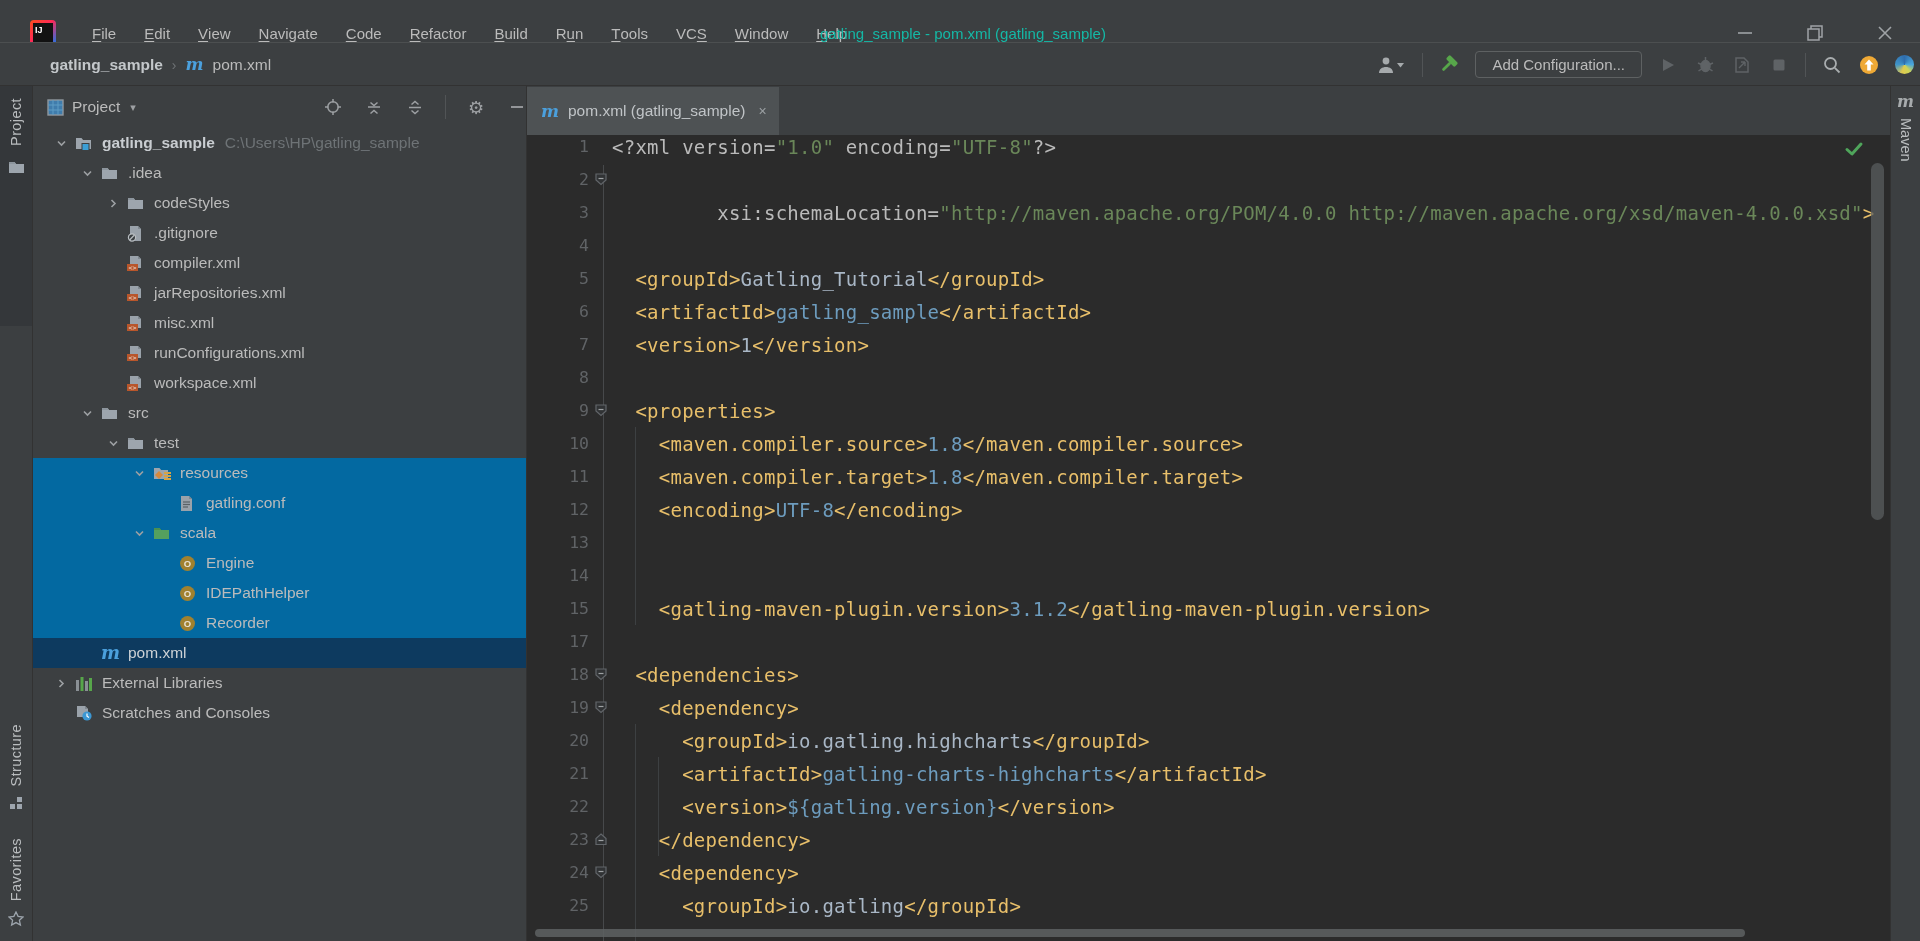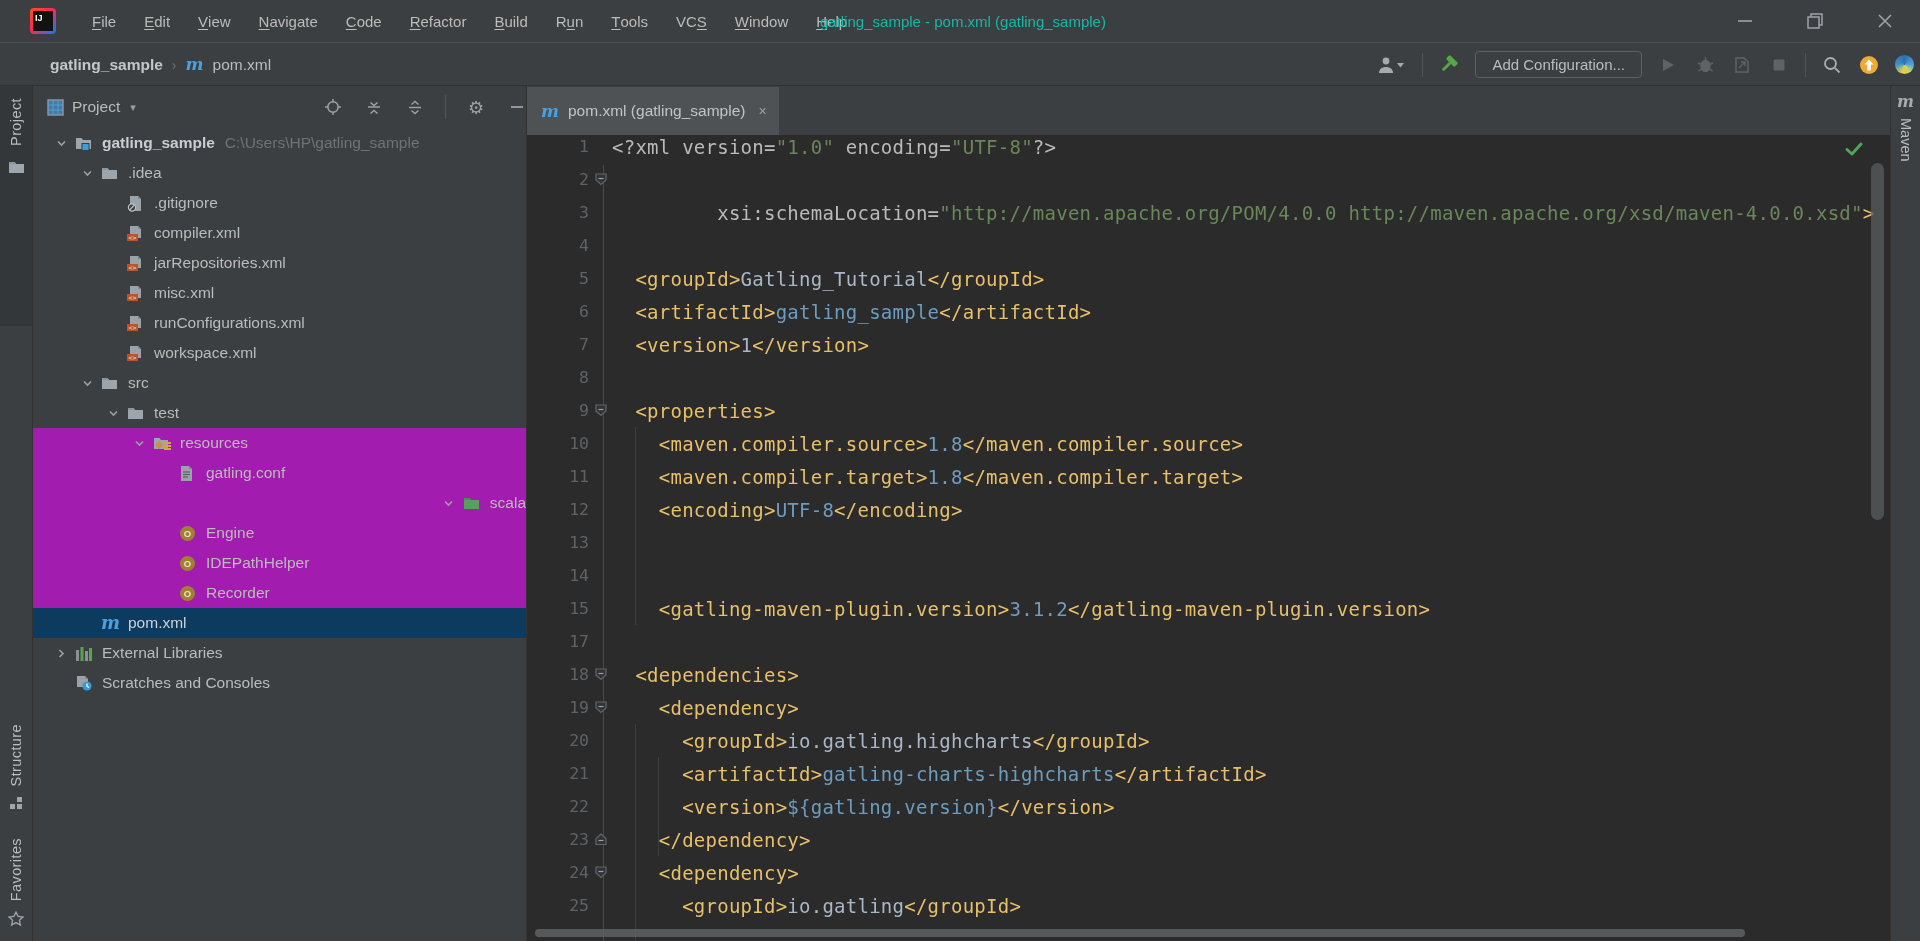--- a/index.html
+++ b/index.html
@@ -1,21 +1,21 @@
 <!DOCTYPE html>
 <html><head>
 <meta charset="utf-8">
 <style>
   html,body{margin:0;padding:0;background:#2b2b2b;}
   #stage{position:relative;width:1920px;height:941px;overflow:hidden;background:#3c3f41;
          font-family:"Liberation Sans",sans-serif;color:#bbbbbb;-webkit-font-smoothing:antialiased;}
   svg{display:block;}
 
   
-  #titlebar{position:absolute;left:0;top:0;width:1920px;height:42px;background:#3c3f41;}
+  #titlebar{position:absolute;left:0;top:12px;width:1920px;height:42px;background:#3c3f41;}
   #app-logo{position:absolute;left:30px;top:8px;width:26px;height:26px;border-radius:4px;
             background:linear-gradient(135deg,#fc4f1d 0%,#fe2857 45%,#087cfa 100%);}
   #app-logo .inner{position:absolute;left:3px;top:3px;right:3px;bottom:3px;background:#121212;
             color:#fff;font-size:9px;font-weight:bold;display:flex;align-items:flex-start;justify-content:flex-start;padding:2px;}
   #menubar{position:absolute;left:78px;top:0;height:42px;display:flex;align-items:center;gap:0;}
   .menu-item{padding:0 14px;font-size:15px;color:#bbbbbb;height:42px;display:flex;align-items:center;cursor:default;}
   .menu-item u{text-decoration:underline;text-underline-offset:2px;}
   #win-title{position:absolute;left:820px;top:0;height:42px;display:flex;align-items:center;
              color:#14b8a6;font-size:15px;}
   #win-controls{position:absolute;right:0;top:0;height:42px;display:flex;}
@@ -47,21 +47,21 @@
 
   
   #project-panel{position:absolute;left:33px;top:86px;width:494px;height:855px;background:#3c3f41;
                  border-right:1px solid #323232;box-sizing:border-box;overflow:hidden;}
   #pp-header{position:absolute;left:0;top:0;width:100%;height:42px;display:flex;align-items:center;}
   #pp-title-wrap{display:flex;align-items:center;gap:8px;margin-left:14px;font-size:15.5px;color:#bbbbbb;}
   #pp-caret{color:#9da0a3;font-size:11px;margin-left:2px;}
   #pp-icons{position:absolute;left:289px;top:0;height:42px;display:flex;align-items:center;gap:19px;}
   #tree{position:absolute;left:0;top:42px;width:100%;}
   .trow{height:30px;display:flex;align-items:center;font-size:15.5px;color:#bbbbbb;white-space:nowrap;}
-  .trow.green{background:#a21caf;}
+  .trow.green{background:#0369a1;}
   .trow.selected{background:#0d3a5f;color:#cdd2d6;}
   .chev{width:28px;display:flex;justify-content:center;flex:none;}
   .ticon{width:26px;display:flex;justify-content:flex-start;flex:none;}
   .tlabel{margin-left:1px;}
   .tlabel.bold{font-weight:bold;color:#c9cdd1;}
   .tpath{margin-left:10px;color:#6e7376;}
 
   
   #tabsbar{position:absolute;left:527px;top:86px;width:1363px;height:49px;background:#3c3f41;}
   #tab-active{position:absolute;left:0;top:1px;height:48px;background:#4e5254;display:flex;align-items:center;
@@ -292,20 +292,34 @@
           </span>
           <span class="ticon">
             <svg width="17" height="14" viewBox="0 0 17 14">
               <path d="M1 2 h5.5 l1.6 2 H16 v9 H1 z" fill="#9da5ad"></path>
               <path d="M1 2 h5.5 l1.6 2 H1z" fill="#8d959d"></path>
             </svg>
           </span>
           <span class="tlabel">.idea</span>
         </div>
         <div class="trow" style="padding-left: 66px;">
+          <span class="chev">
+            <svg width="13" height="13" viewBox="0 0 13 13">
+              <path d="M4.5 3 L8 6.5 L4.5 10" fill="none" stroke="#9da0a3" stroke-width="1.6"></path>
+            </svg>
+          </span>
+          <span class="ticon">
+            <svg width="17" height="14" viewBox="0 0 17 14">
+              <path d="M1 2 h5.5 l1.6 2 H16 v9 H1 z" fill="#9da5ad"></path>
+              <path d="M1 2 h5.5 l1.6 2 H1z" fill="#8d959d"></path>
+            </svg>
+          </span>
+          <span class="tlabel">codeStyles</span>
+        </div>
+        <div class="trow" style="padding-left: 66px;">
           <span class="chev"></span>
           <span class="ticon">
             <svg width="16" height="17" viewBox="0 0 16 17">
               <path d="M3 1 h8 l3 3 v12 h-11 z" fill="#9aa2aa"></path>
               <path d="M11 1 l3 3 h-3 z" fill="#7f878f"></path>
               <circle cx="5" cy="12.5" r="3.6" fill="#3c4043" stroke="#b9bec2" stroke-width="1.2"></circle>
               <line x1="2.6" y1="15" x2="7.4" y2="10" stroke="#b9bec2" stroke-width="1.2"></line>
             </svg>
           </span>
           <span class="tlabel">.gitignore</span>
@@ -421,21 +435,21 @@
             <svg width="15" height="17" viewBox="0 0 15 17">
               <path d="M2 1 h8 l3 3 v12 h-11 z" fill="#9aa2aa"></path>
               <path d="M10 1 l3 3 h-3 z" fill="#7f878f"></path>
               <line x1="4" y1="7" x2="11" y2="7" stroke="#5a6166" stroke-width="1.2"></line>
               <line x1="4" y1="9.5" x2="11" y2="9.5" stroke="#5a6166" stroke-width="1.2"></line>
               <line x1="4" y1="12" x2="9" y2="12" stroke="#5a6166" stroke-width="1.2"></line>
             </svg>
           </span>
           <span class="tlabel">gatling.conf</span>
         </div>
-        <div class="trow green" style=" justify-content: flex-end;">
+        <div class="trow green" style="padding-left: 92px;">
           <span class="chev">
             <svg width="13" height="13" viewBox="0 0 13 13">
               <path d="M3 4.5 L6.5 8 L10 4.5" fill="none" stroke="#9da0a3" stroke-width="1.6"></path>
             </svg>
           </span>
           <span class="ticon">
             <svg width="17" height="14" viewBox="0 0 17 14">
               <path d="M1 2 h5.5 l1.6 2 H16 v9 H1 z" fill="#55a05e"></path>
               <path d="M1 2 h5.5 l1.6 2 H1z" fill="#4a8f52"></path>
             </svg>

